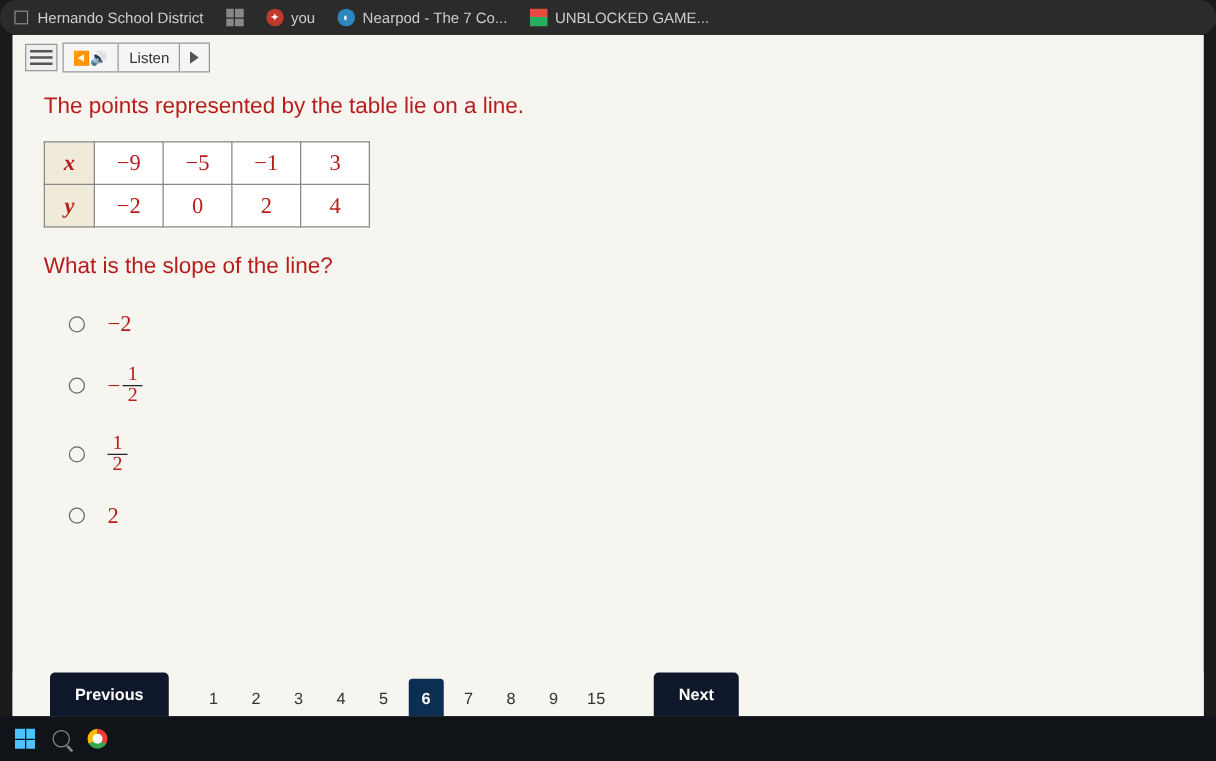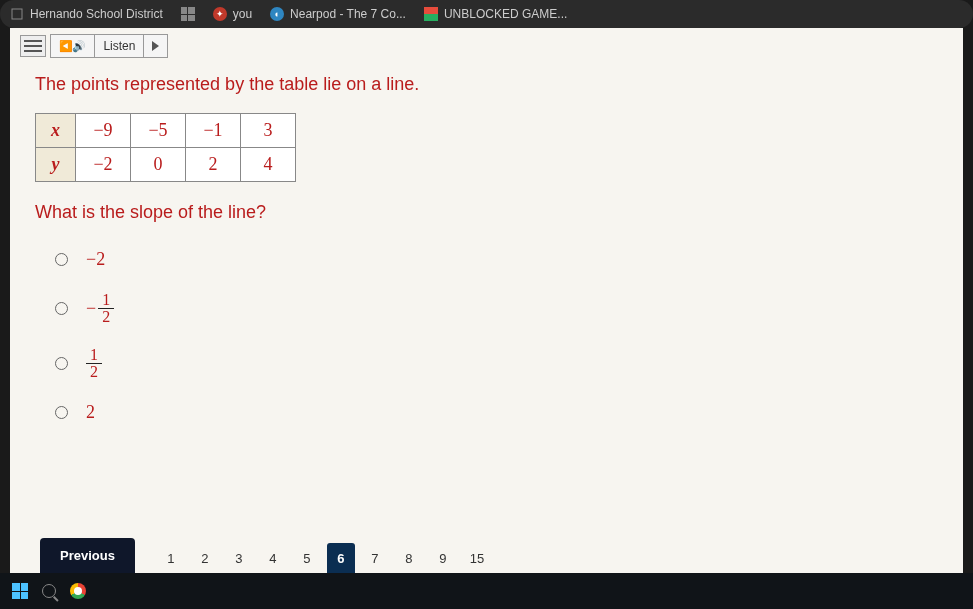--- a/index.html
+++ b/index.html
@@ -275,20 +275,21 @@
     <div class="page-num">2</div>
     <div class="page-num">3</div>
     <div class="page-num">4</div>
     <div class="page-num">5</div>
     <div class="page-num active">6</div>
     <div class="page-num">7</div>
     <div class="page-num">8</div>
     <div class="page-num">9</div>
     <div class="page-num">15</div>
     <div style="width:20px"></div>
+    <div class="nav-btn">Next</div>
   </div>
 </div>
 
 <div class="taskbar">
   <div class="win">
       <span></span>
       <span></span>
       <span></span>
       <span></span>
     </div>

